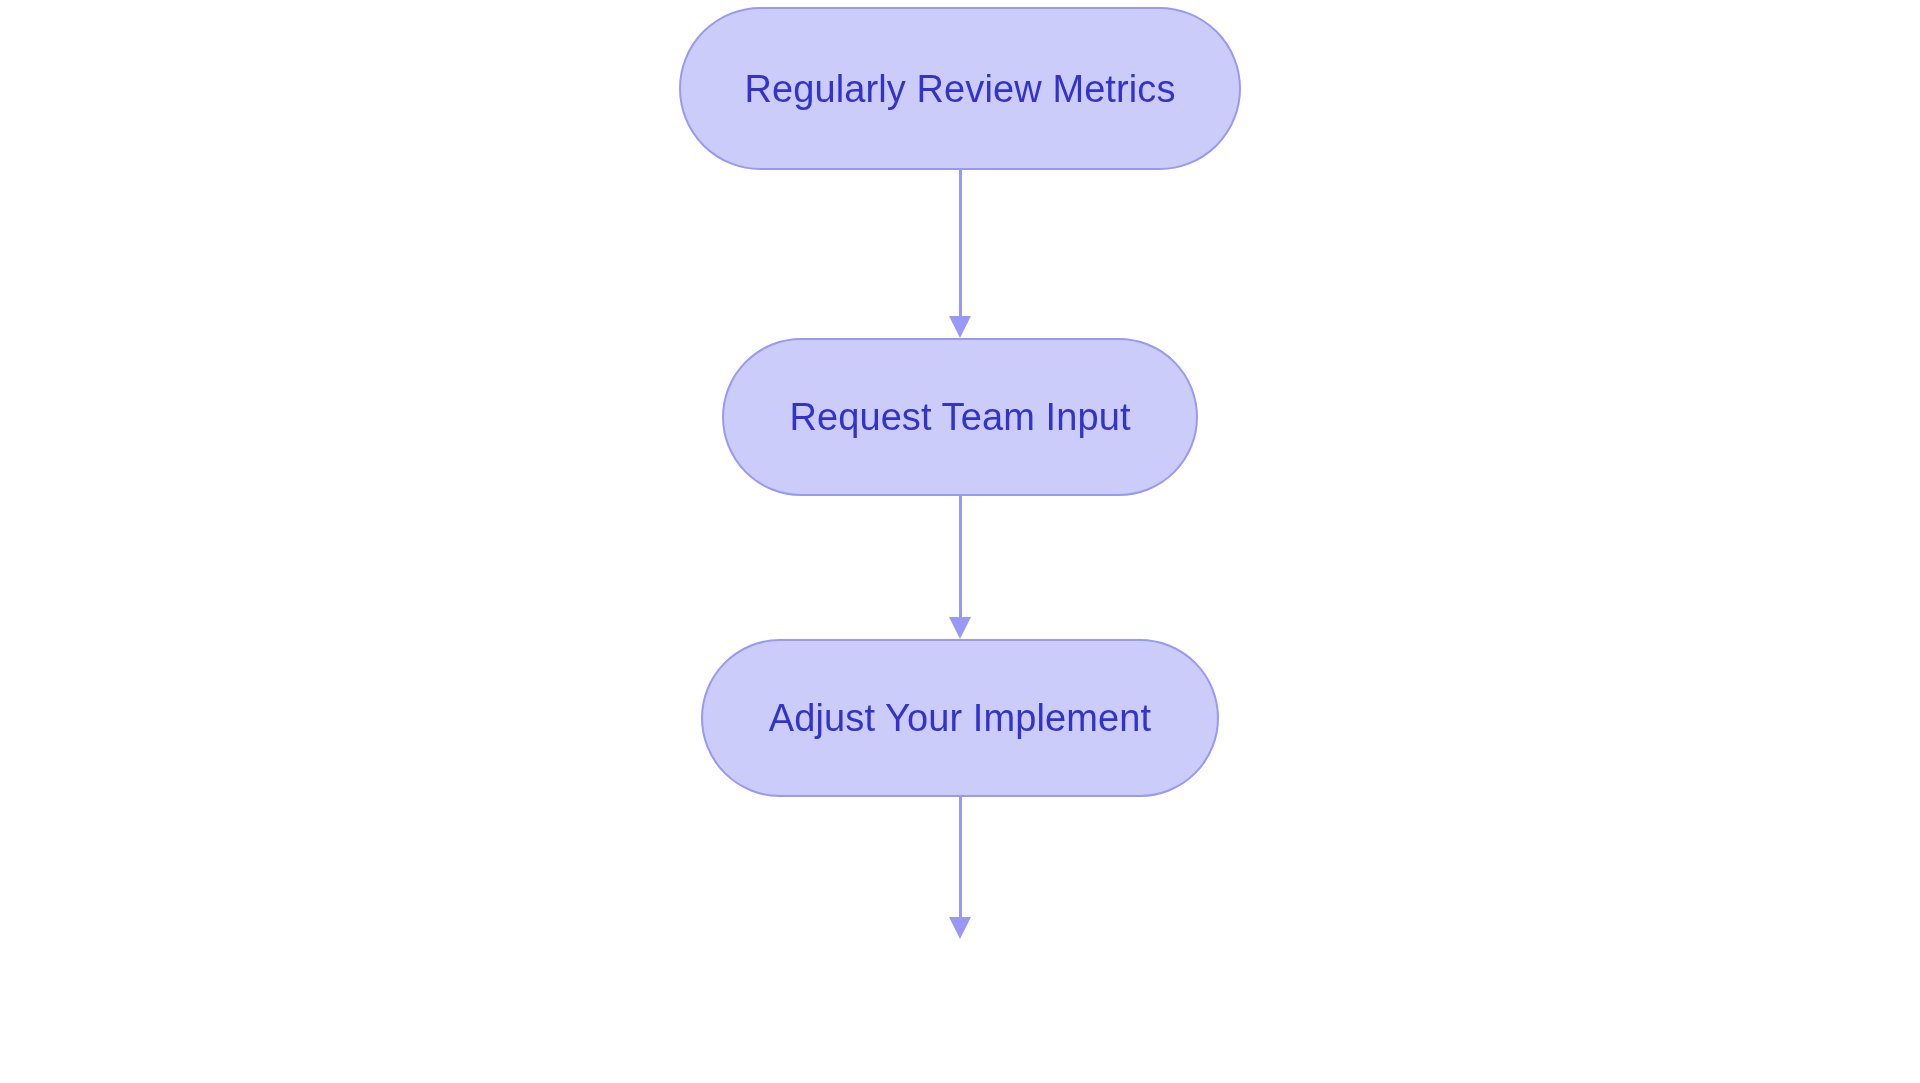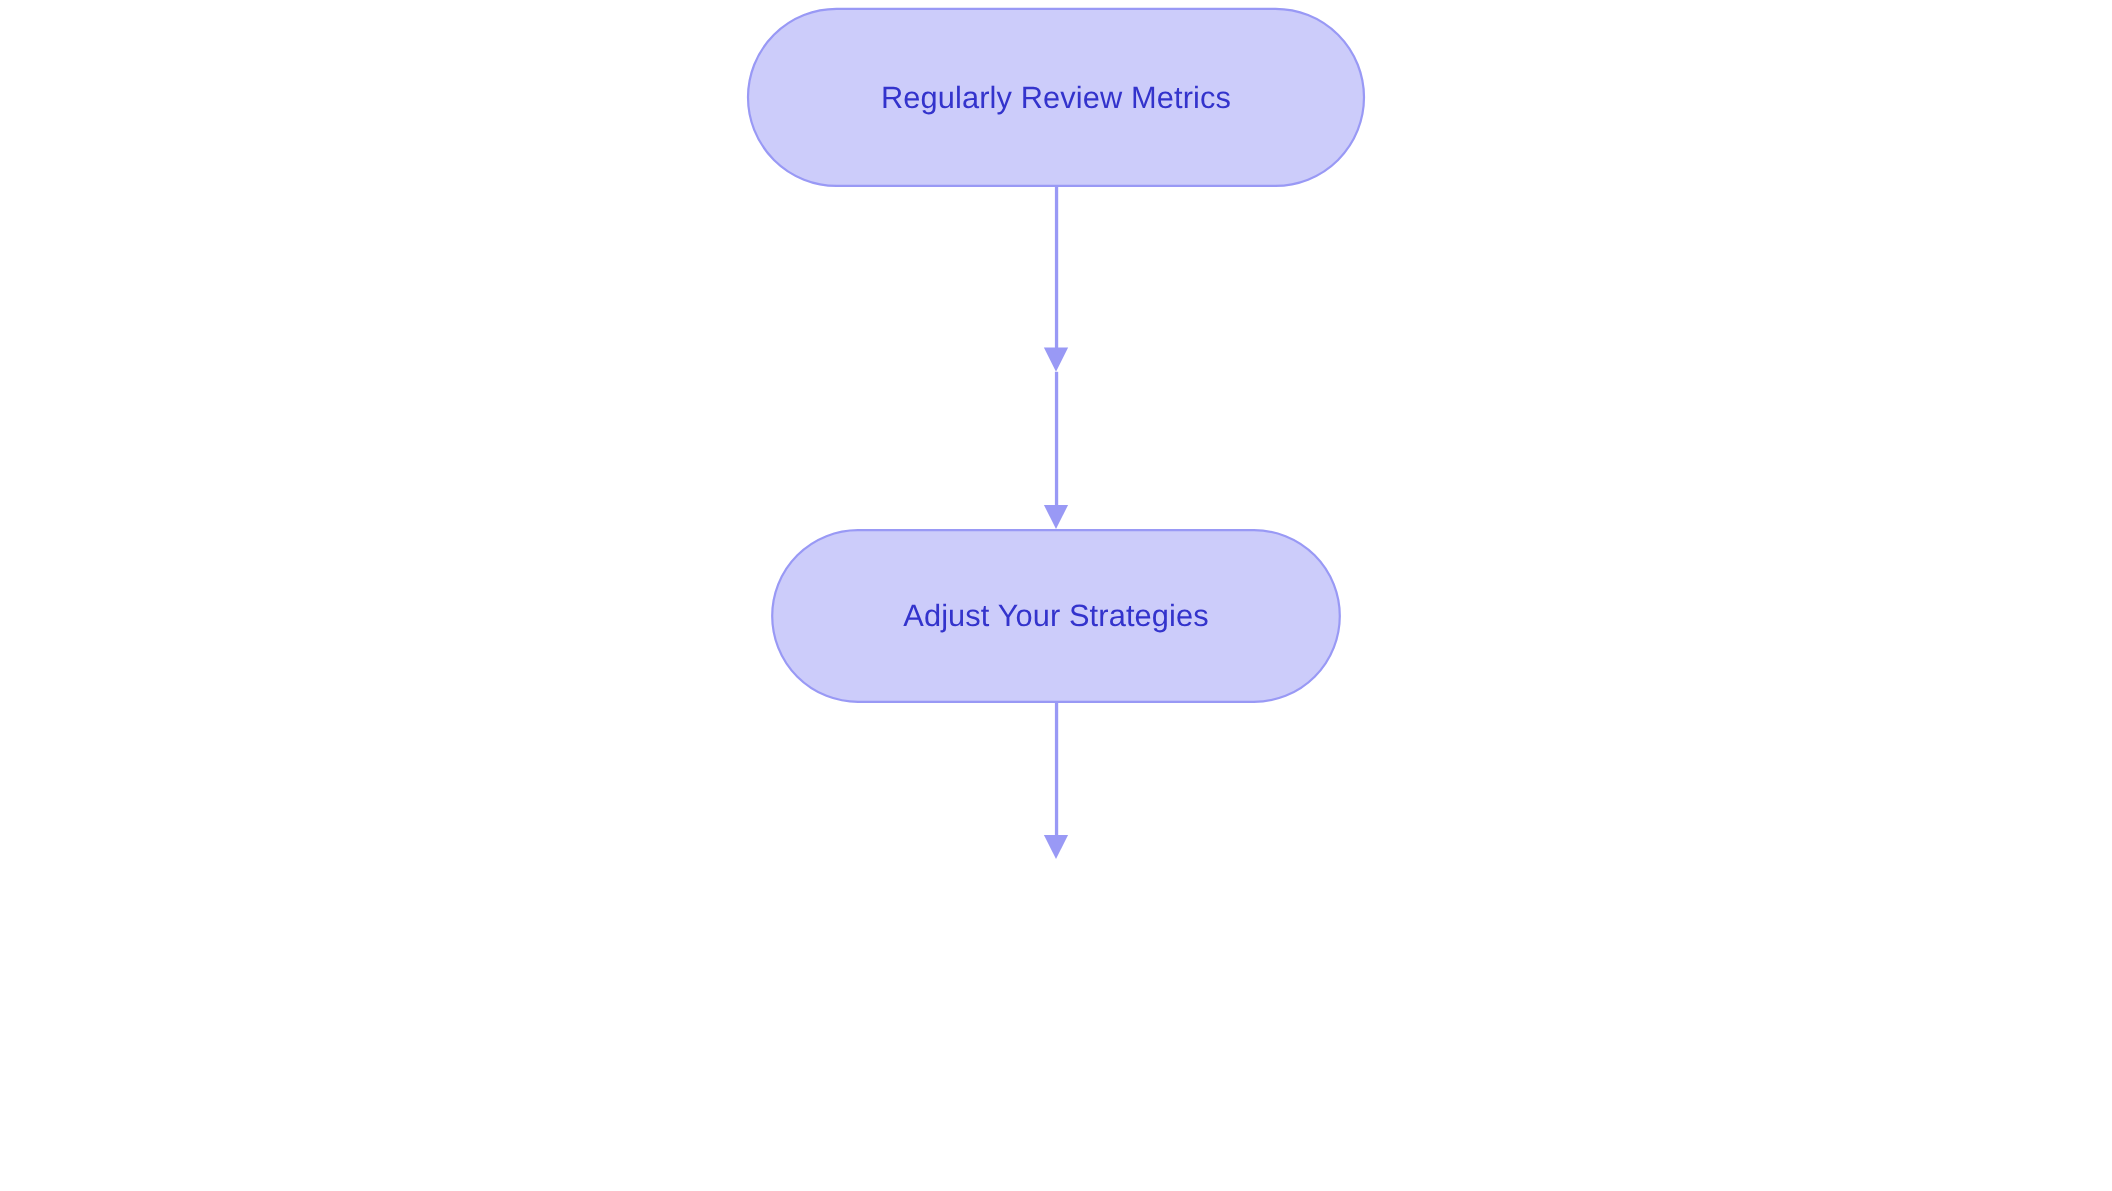--- a/index.html
+++ b/index.html
@@ -36,21 +36,21 @@
   
   .flow-node {
     box-sizing: border-box;
     display: flex;
     align-items: center;
     justify-content: center;
     background: #ccccfa;
     border: 2px solid #9999f5;
     border-radius: 9999px;
     color: #3333cc;
-    font-size: 28px;
+    font-size: 38px;
     font-weight: 400;
     letter-spacing: 0.1px;
     line-height: 1;
     white-space: nowrap;
     text-align: center;
     user-select: none;
   }
 
   .flow-node-label {
     display: block;
@@ -100,28 +100,31 @@
 
     <div class="flow-node node-1">
       <span class="flow-node-label">Regularly Review Metrics</span>
     </div>
 
     <div class="flow-connector connector-1">
       <div class="connector-line"></div>
       <div class="connector-head"></div>
     </div>
 
+    <div class="flow-node node-2">
+      <span class="flow-node-label">Request Team Input</span>
+    </div>
 
     <div class="flow-connector connector-2">
       <div class="connector-line"></div>
       <div class="connector-head"></div>
     </div>
 
     <div class="flow-node node-3">
-      <span class="flow-node-label">Adjust Your Strategies</span>
+      <span class="flow-node-label">Adjust Your Implement</span>
     </div>
 
     <div class="flow-connector connector-3">
       <div class="connector-line"></div>
       <div class="connector-head"></div>
     </div>
 
 
   </div>
 </div>

